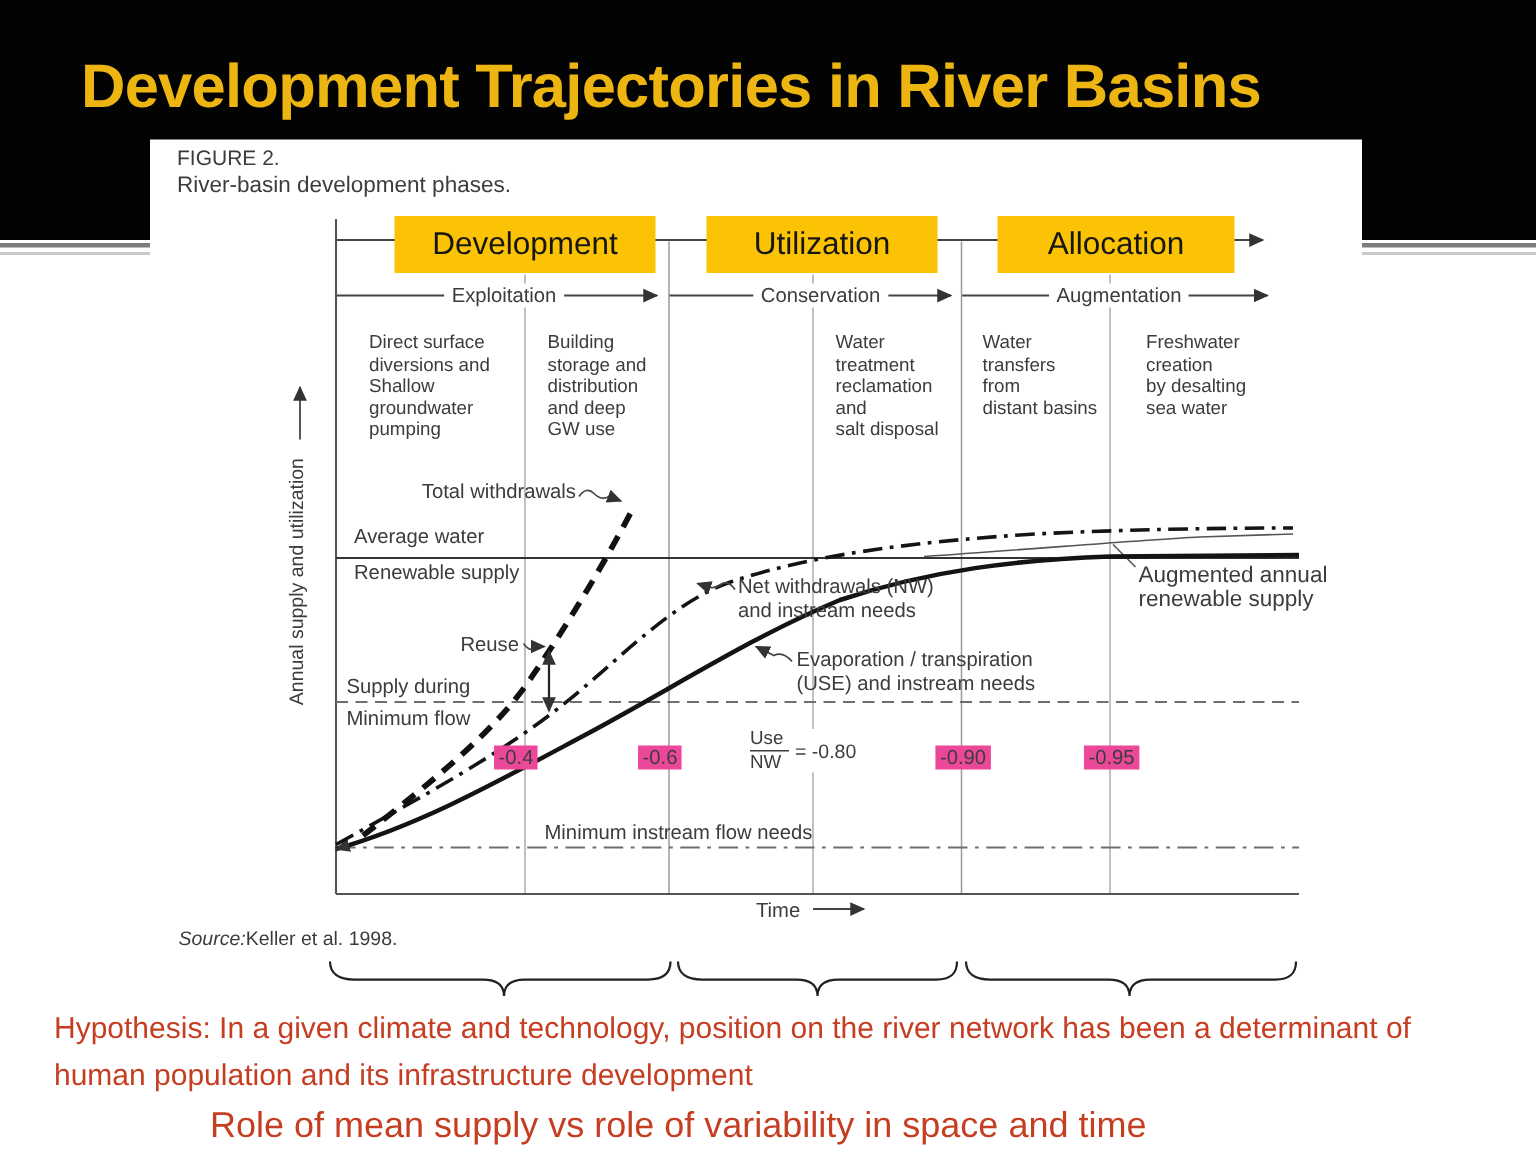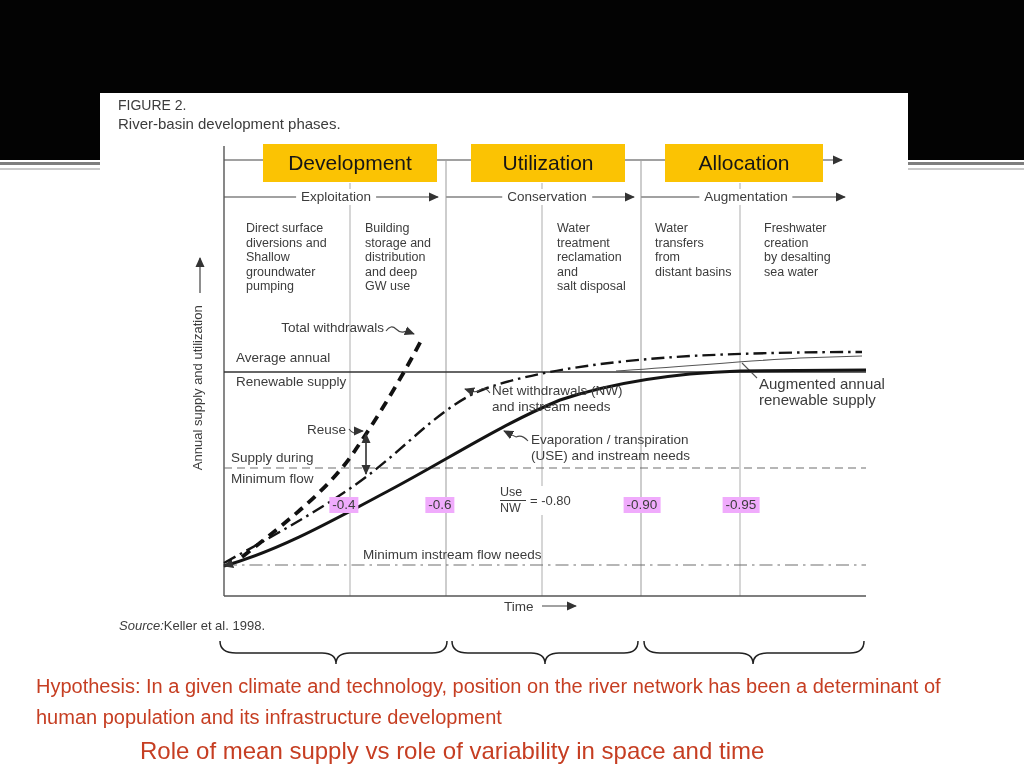--- a/index.html
+++ b/index.html
@@ -13,40 +13,41 @@
   .figure-panel{position:absolute;left:100px;top:93px;width:808px;height:580px;background:#ffffff;}
   .figsvg{position:absolute;left:100px;top:93px;width:808px;height:580px;z-index:2;}
   .lbl{position:absolute;color:#3c3c3c;font-size:13.5px;line-height:15.5px;z-index:3;white-space:pre-line;}
   .fig-label{left:118px;top:98px;font-size:14px;}
   .fig-caption{left:118px;top:116px;font-size:15px;}
   .phase-box{position:absolute;top:144px;height:38px;background:#FBC303;color:#161616;z-index:5;
              font-size:21px;text-align:center;line-height:38px;}
   .stage{top:189px;background:#fff;padding:0 5px;transform:translateX(-50%);z-index:5;}
   .col{top:221px;font-size:12.5px;line-height:14.5px;width:100px;}
   .yaxis{left:98px;top:380px;width:200px;text-align:center;transform:rotate(-90deg);font-size:13px;}
-  .ra{transform:translateX(-50%);top:497px;background:#f0abfc;padding:0 3px;}
+  .ra{transform:translateX(-50%);top:497px;background:#ec4899;padding:0 3px;}
   .frac-wrap{position:absolute;left:498px;top:486px;z-index:3;background:#fff;display:flex;
              align-items:center;gap:4px;color:#3c3c3c;padding:0 2px;}
   .frac{display:flex;flex-direction:column;align-items:flex-start;font-size:12.5px;line-height:13px;}
   .frac-bar{width:26px;height:1px;background:#3c3c3c;margin:1px 0;}
   .frac-val{font-size:13px;}
   .src{left:119px;top:618px;font-size:13px;white-space:normal;}
   .src i{font-style:italic;}
   .note{position:absolute;color:#C63E22;z-index:3;}
   .hyp{left:36px;top:671px;width:940px;font-size:20px;line-height:31px;}
   .role{left:140px;top:737px;font-size:24px;}
 </style>
 </head>
 <body>
 
 <div class="slide">
 
   <div class="band"></div>
   <div class="rule-dark"></div>
   <div class="rule-light"></div>
+  <div class="title">Development Trajectories in River Basins</div>
 
   <div class="figure-panel"></div>
 
   <svg class="figsvg" viewBox="100 93 808 580">
     <defs>
       <marker id="arr" viewBox="0 0 12 12" refX="10" refY="6" markerWidth="11" markerHeight="11" markerUnits="userSpaceOnUse" orient="auto-start-reverse">
         <path d="M0,1 L11,6 L0,11 z" fill="#333"></path>
       </marker>
     </defs>
 
@@ -118,21 +119,21 @@
 distant basins</div>
   <div class="lbl col" style="left:764px;">Freshwater
 creation
 by desalting
 sea water</div>
 
   <div class="lbl yaxis">Annual supply and utilization</div>
   <div class="lbl" style="left:504px;top:599px;">Time</div>
 
   <div class="lbl" style="left:262px;top:320px;width:122px;text-align:right;">Total withdrawals</div>
-  <div class="lbl" style="left:236px;top:350px;">Average annual</div>
+  <div class="lbl" style="left:236px;top:350px;">Average water</div>
   <div class="lbl" style="left:236px;top:374px;">Renewable supply</div>
   <div class="lbl" style="left:301px;top:422px;width:45px;text-align:right;">Reuse</div>
   <div class="lbl" style="left:492px;top:383px;">Net withdrawals (NW)
 and instream needs</div>
   <div class="lbl" style="left:531px;top:432px;">Evaporation / transpiration
 (USE) and instream needs</div>
   <div class="lbl" style="left:231px;top:450px;">Supply during</div>
   <div class="lbl" style="left:231px;top:471px;">Minimum flow</div>
   <div class="lbl" style="left:363px;top:547px;">Minimum instream flow needs</div>
   <div class="lbl" style="left:759px;top:376px;font-size:15px;">Augmented annual

